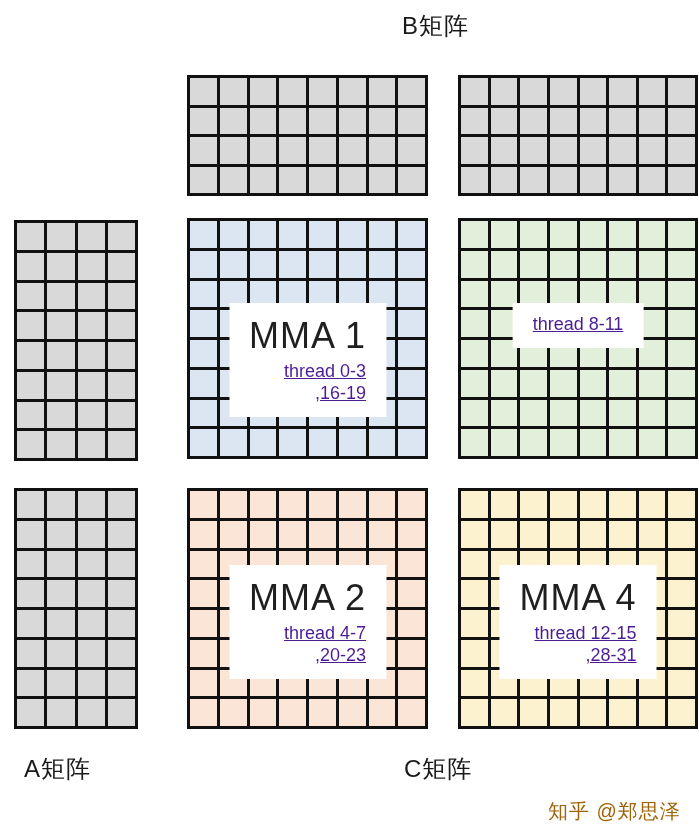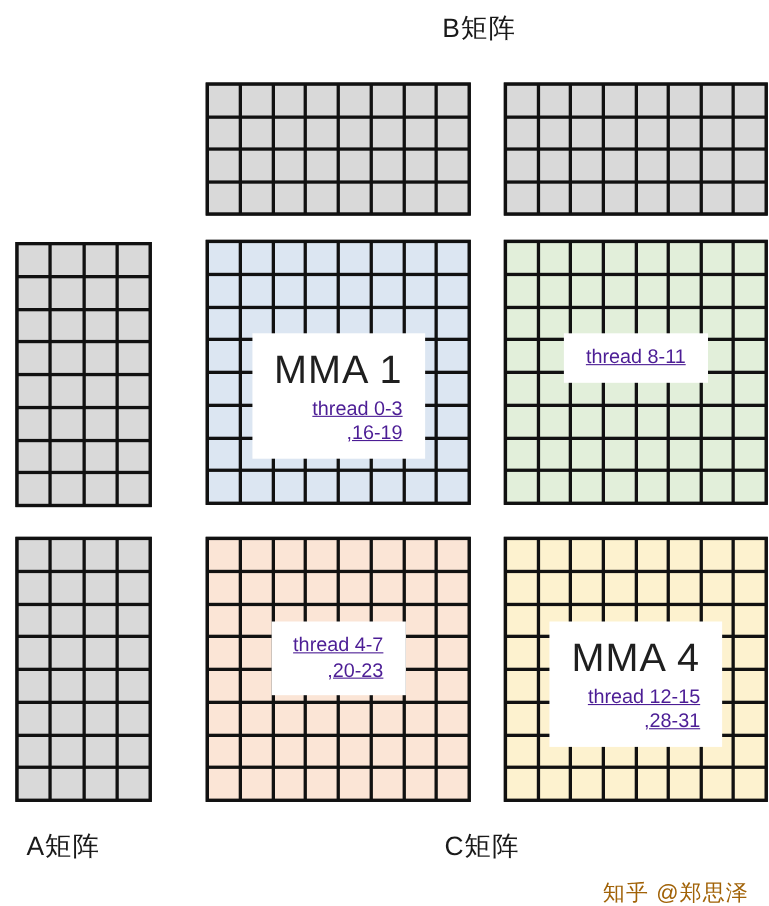--- a/index.html
+++ b/index.html
@@ -445,20 +445,21 @@
         <div></div>
         <div></div>
         <div></div>
         <div></div>
         <div></div>
         <div></div>
         <div></div>
         <div></div>
       </div>
     <div class="mma-label">
+      <div class="mma-title">MMA 2</div>
       <div class="mma-sub">thread 4-7</div>
       <div class="mma-sub">,20-23</div>
     </div>
   </div>
 
   <div class="grid-wrap g-mma4 row-bottom">
     <div class="cells" style="--fill: #fdf2cf; grid-template-columns: repeat(8, 1fr); grid-template-rows: repeat(8, 1fr);">
         <div></div>
         <div></div>
         <div></div>

